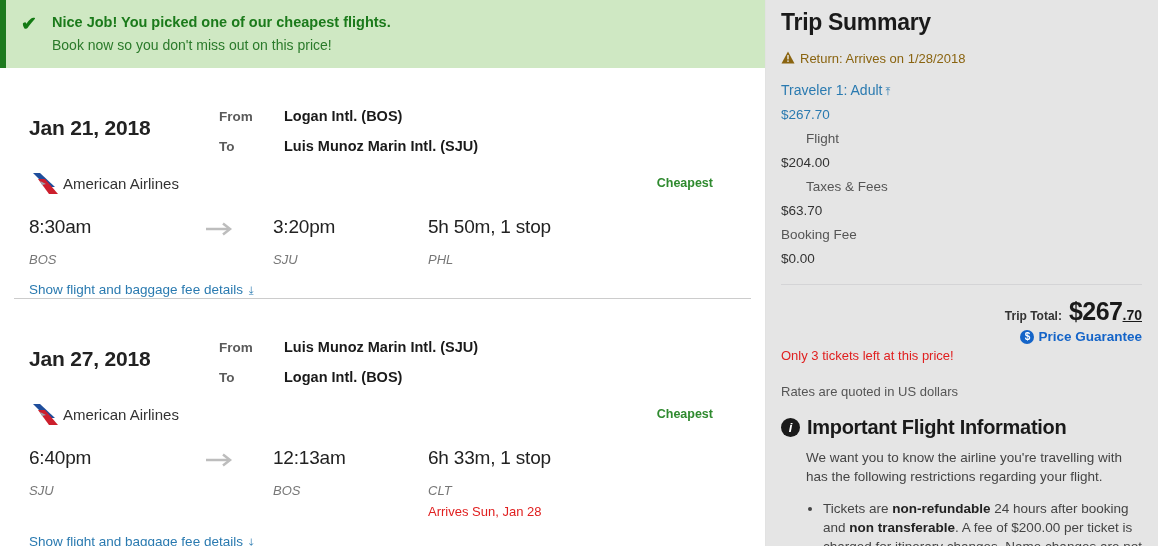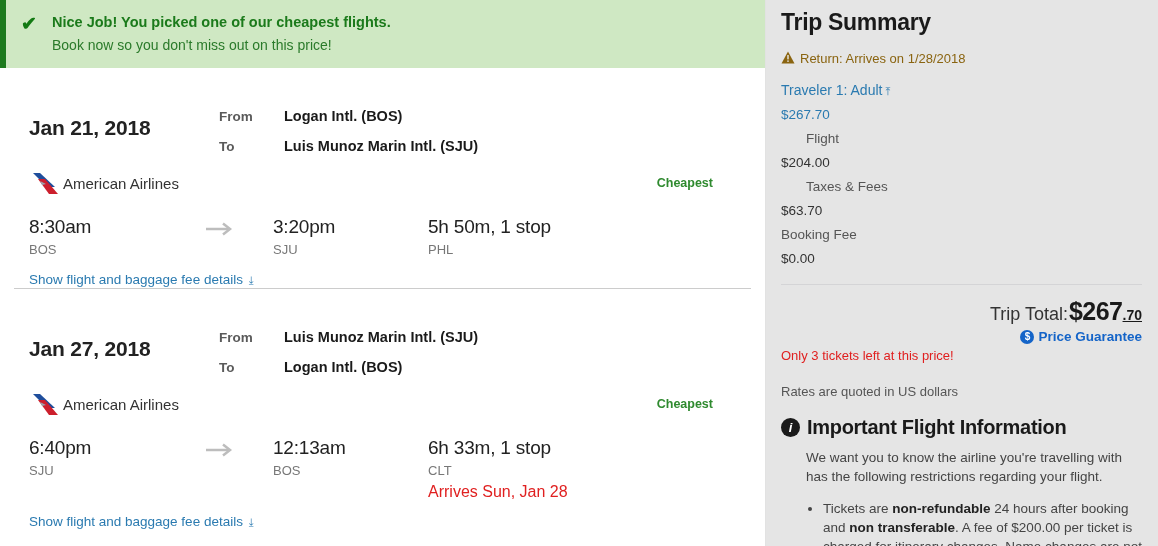--- a/index.html
+++ b/index.html
@@ -65,22 +65,22 @@
   }
 
   .times-row { display: flex; align-items: flex-start; margin-top: 19px; }
   .tcol-dep { width: 176px; }
   .tcol-arrow { width: 68px; padding-top: 7px; }
   .tcol-arr { width: 155px; }
   .tcol-dur { width: 240px; }
   .big-time {
     font-size: 19px; color: #222222; line-height: 24px; letter-spacing: -0.2px;
   }
-  .code { font-size: 13px; color: #777777; margin-top: 3px; line-height: 16px; }
-  .arrives-warn { font-size: 16px; color: #e02020; margin-top: 5px; line-height: 16px; }
+  .code { font-size: 13px; color: #777777; margin-top: 13px; line-height: 16px; font-style: italic; }
+  .arrives-warn { font-size: 13px; color: #e02020; margin-top: 5px; line-height: 16px; }
   .arrow-svg { display: block; }
 
   .show-details {
     color: #2a7ab0; font-size: 13.5px; margin-top: 14px;
     display: inline-block; cursor: pointer;
   }
   .show-details .chev { font-size: 11px; margin-left: 2px; }
 
   
   .sidebar {
@@ -105,21 +105,21 @@
   .p-label.indent { padding-left: 25px; }
   .amt { color: #333333; font-size: 13.5px; }
   .chev-up { font-size: 11px; margin-left: 3px; }
 
   .hr { height: 1px; background: #d4d4d6; margin: 13px 0 0 0; }
 
   .total-row {
     display: flex; justify-content: flex-end; align-items: baseline;
     margin-top: 12px;
   }
-  .total-label { font-size: 18px; color: #333333; margin-right: 1px; }
+  .total-label { font-size: 12px; color: #333333; margin-right: 7px; font-weight: bold; }
   .total-amt { font-size: 25px; font-weight: bold; color: #1a1a1a; letter-spacing: -0.5px; }
   .total-cents { font-size: 14px; font-weight: bold; color: #1a1a1a; vertical-align: 9px; text-decoration: underline; }
 
   .guarantee {
     display: flex; justify-content: flex-end; align-items: center;
     margin-top: 3px; color: #1464c8; font-size: 13.5px; font-weight: bold;
   }
   .dollar-badge {
     width: 14px; height: 14px; border-radius: 50%; background: #1464c8;
     color: #ffffff; font-size: 10px; font-weight: bold;

